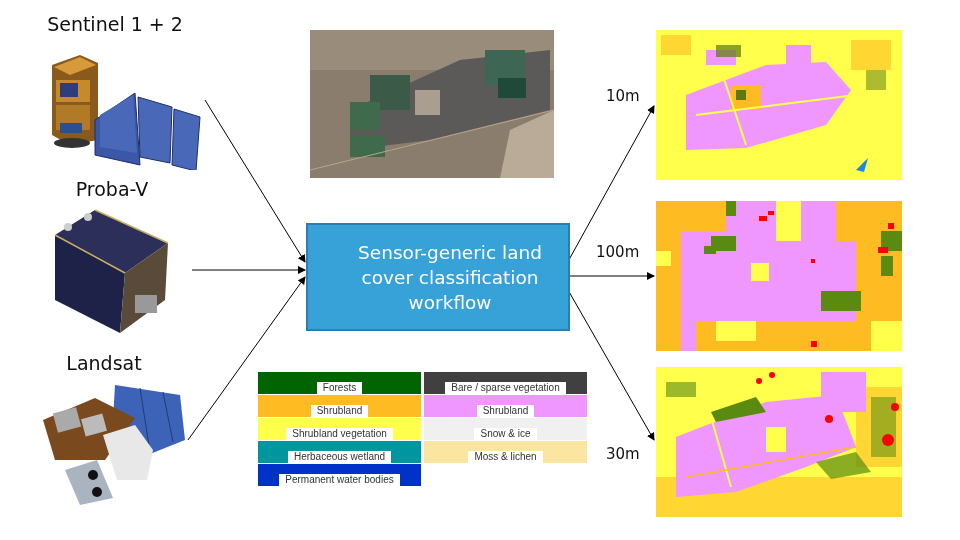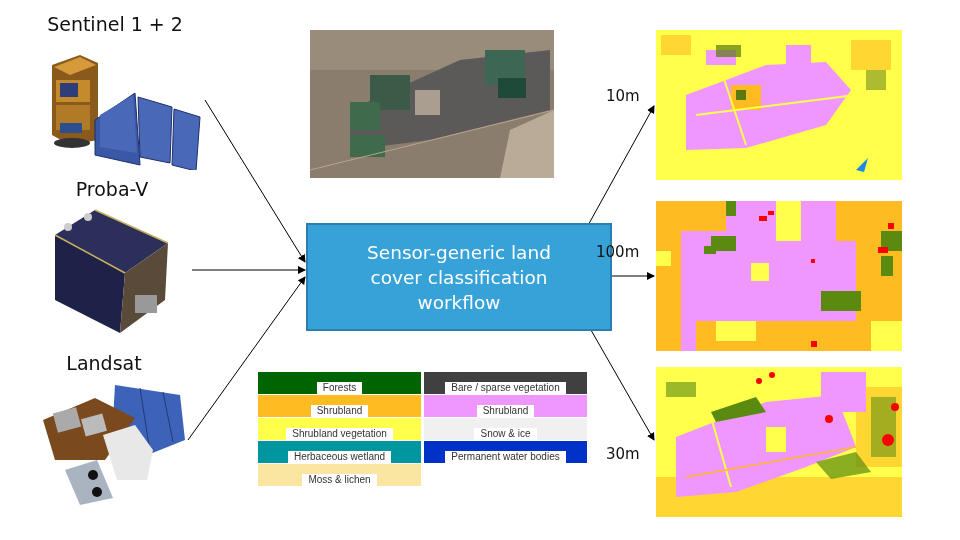--- a/index.html
+++ b/index.html
@@ -2,25 +2,25 @@
 <html><head>
 <meta charset="utf-8">
 <style>
   html, body { margin: 0; padding: 0; background: #ffffff; }
   body { width: 960px; height: 540px; position: relative; overflow: hidden;
          font-family: "DejaVu Sans", "Liberation Sans", sans-serif; }
   .abs { position: absolute; }
   .sat-label { font-size: 19px; color: #111; text-align: center; width: 200px; }
   .res-label { font-size: 15px; color: #111; }
   .workflow-box {
-    left: 306px; top: 223px; width: 306px; height: 108px;
+    left: 306px; top: 223px; width: 264px; height: 108px;
     background: #36a2d8; border: 2px solid #2b7fb0; box-sizing: border-box;
     color: #ffffff; font-size: 18.5px; line-height: 25px;
-    display: flex; align-items: center; justify-content: center; text-align: center;
-    padding: 0 10px;
+    display: flex; align-items: center; justify-content: flex-end; text-align: center;
+    padding: 0 26px;
   }
   .legend { left: 258px; top: 372px; width: 329px; height: 114px; display: grid;
             grid-template-columns: 163px 163px; grid-auto-rows: 22px; column-gap: 3px; row-gap: 1px; }
   .legend-item { position: relative; display: flex; justify-content: center; align-items: flex-end; }
   .legend-item span { background: #ffffff; font-size: 10px; color: #333; padding: 0 6px; line-height: 12px;
                       font-family: "Liberation Sans", sans-serif; }
   .map { overflow: hidden; }
   svg { display: block; }
 </style>
 </head>
@@ -121,25 +121,25 @@
     </div>
   <div class="legend-item" style="background:#ffff4c">
       <span>Shrubland vegetation</span>
     </div>
   <div class="legend-item" style="background:#f0f0f0">
       <span>Snow &amp; ice</span>
     </div>
   <div class="legend-item" style="background:#0096a0">
       <span>Herbaceous wetland</span>
     </div>
+  <div class="legend-item" style="background:#fae6a0">
+      <span>Moss &amp; lichen</span>
+    </div>
   <div class="legend-item" style="background:#0032c8">
       <span>Permanent water bodies</span>
-    </div>
-  <div class="legend-item" style="background:#fae6a0">
-      <span>Moss &amp; lichen</span>
     </div>
 </div>
 
 <div class="abs res-label" style="left:606px;top:87px">10m</div>
 <div class="abs res-label" style="left:596px;top:243px">100m</div>
 <div class="abs res-label" style="left:606px;top:445px">30m</div>
 
 <div class="abs map" style="left:656px;top:30px;width:246px;height:150px">
   <svg width="246" height="150">
     <rect width="246" height="150" fill="#ffff4c"></rect>

